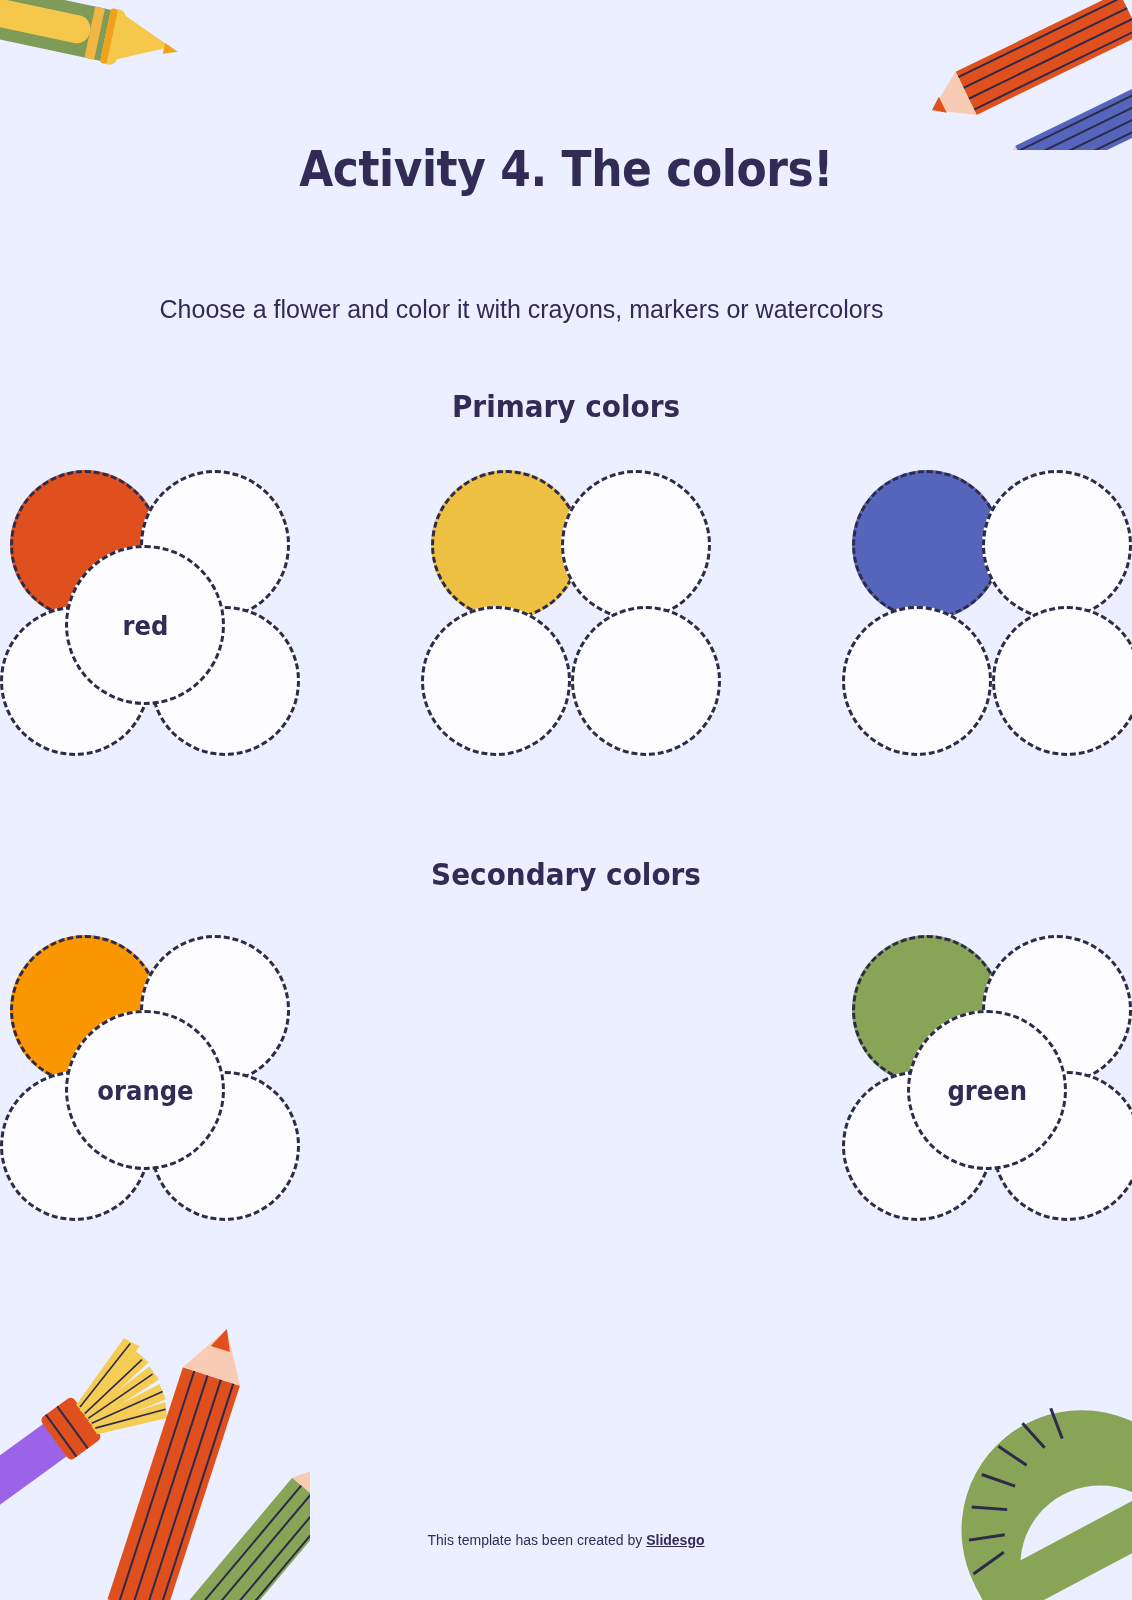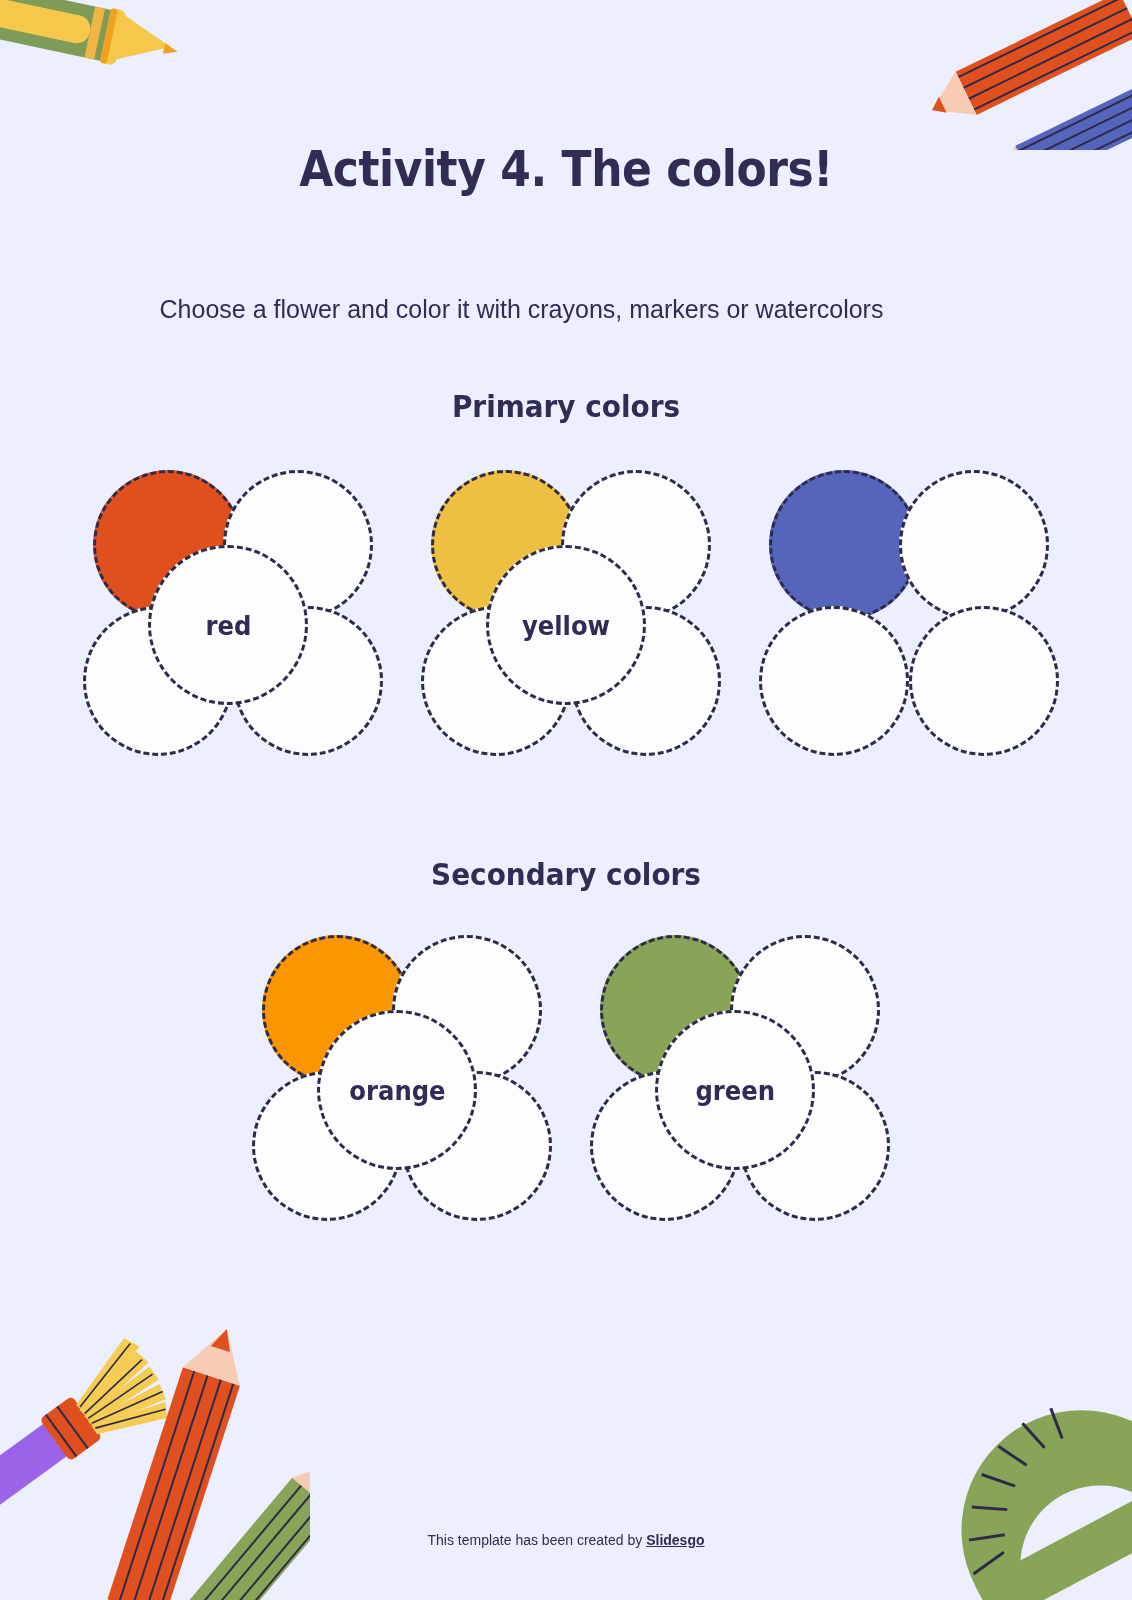--- a/index.html
+++ b/index.html
@@ -65,21 +65,21 @@
   .section-heading.primary   { top: 388px; }
   .section-heading.secondary { top: 856px; }
 
   
   .row {
     position: absolute;
     left: 0;
     width: 1132px;
     height: 310px;
     display: flex;
-    justify-content: center;
+    justify-content: space-between;
     gap: 48px;
   }
   .row.primary   { top: 460px; }
   .row.secondary { top: 925px; }
 
   .flower {
     position: relative;
     width: 290px;
     height: 300px;
   }
@@ -272,23 +272,20 @@
       <div class="center">
         <span class="center-label">red</span>
       </div>
     </div>
 
     <div class="flower">
       <div class="petal tl" style="background: rgb(238, 192, 66);"></div>
       <div class="petal tr"></div>
       <div class="petal bl"></div>
       <div class="petal br"></div>
-      <div class="center">
-        <span class="center-label">yellow</span>
-      </div>
     </div>
 
     <div class="flower">
       <div class="petal tl" style="background: rgb(85, 101, 188);"></div>
       <div class="petal tr"></div>
       <div class="petal bl"></div>
       <div class="petal br"></div>
     </div>
 
   </div>

